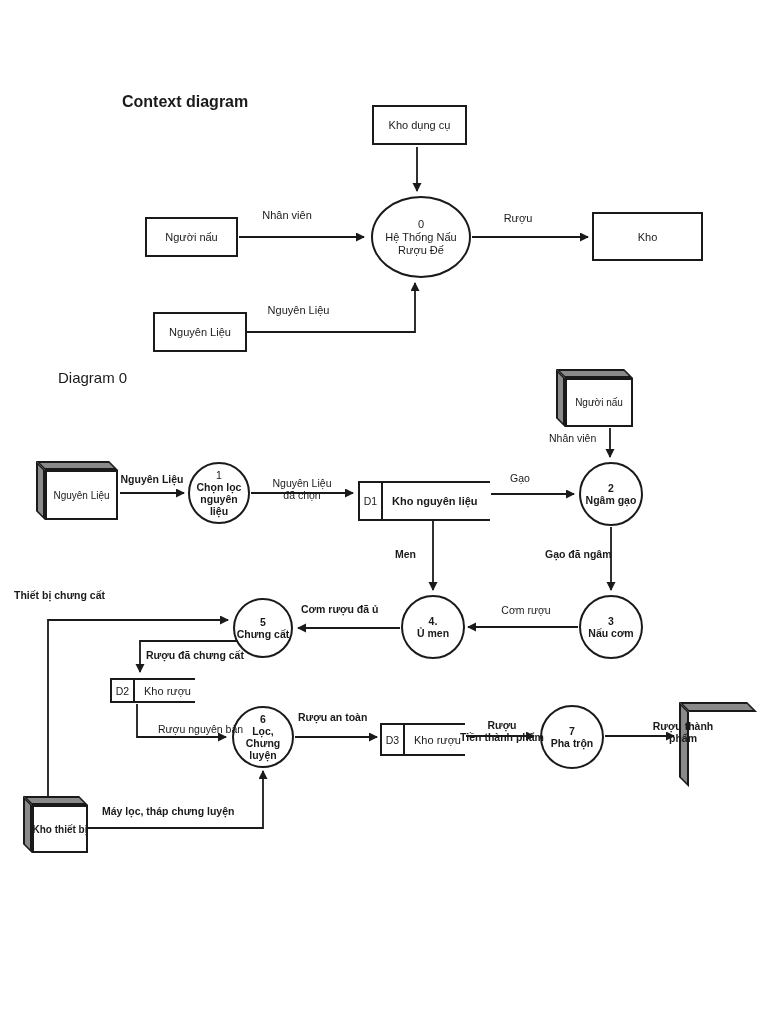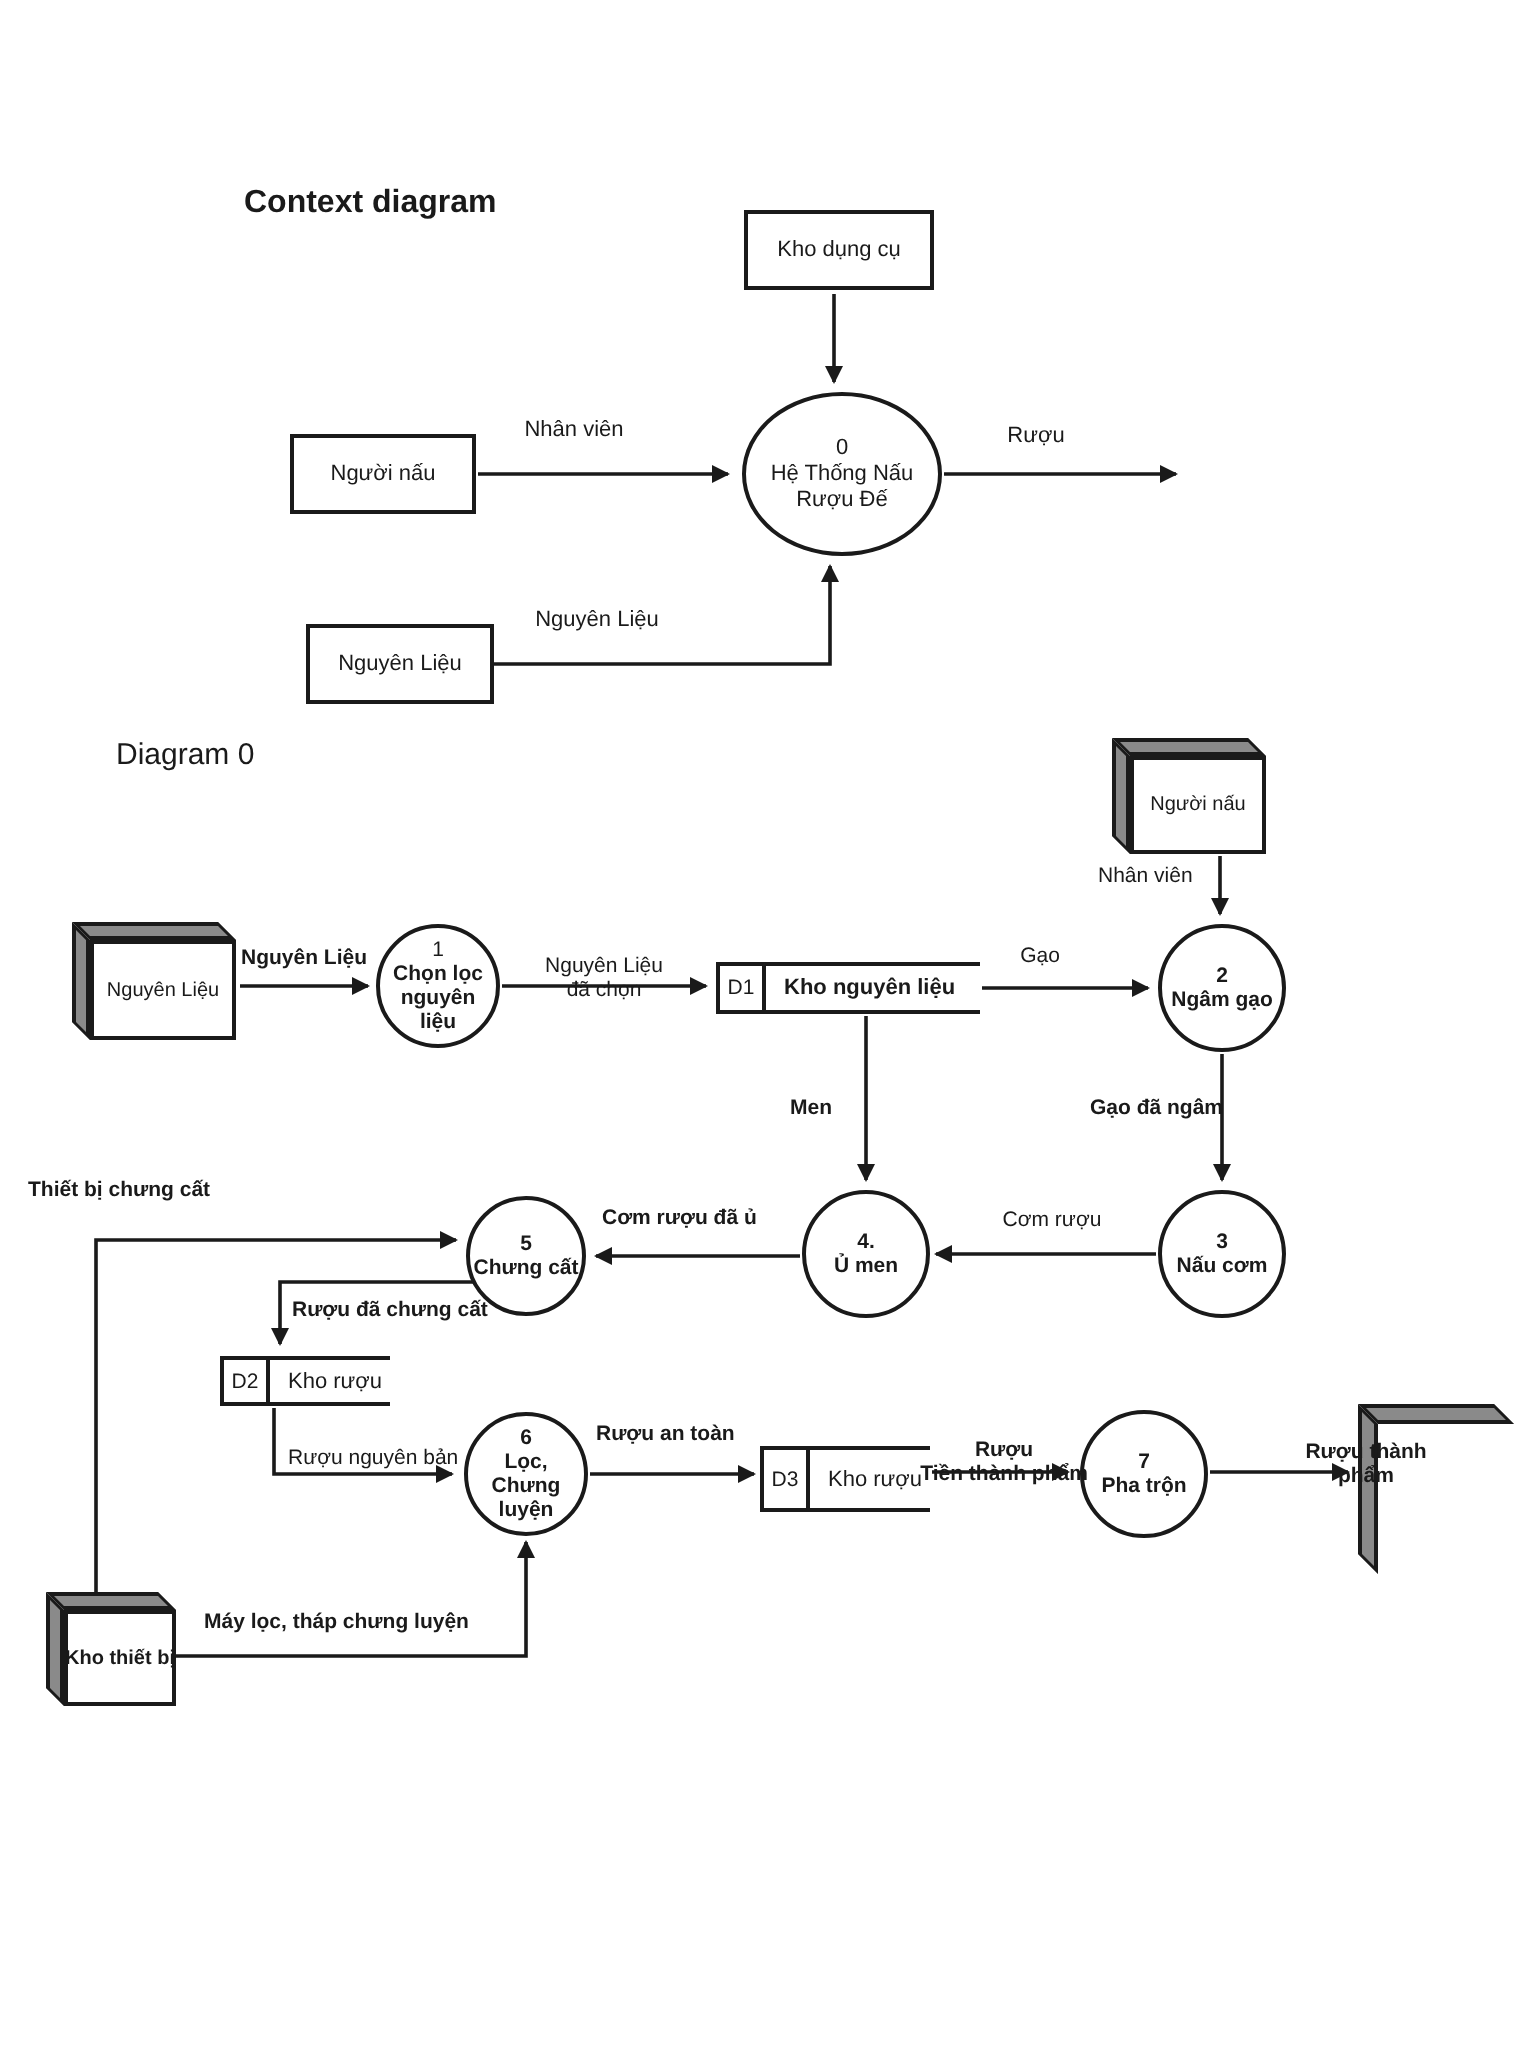--- a/index.html
+++ b/index.html
@@ -80,20 +80,23 @@
 
   <div class="title bold" style="left:122px;top:93px;font-size:16px;">Context diagram</div>
   <div class="title" style="left:58px;top:369px;">Diagram 0</div>
 
   <div class="entity" style="left:372px;top:105px;width:95px;height:40px;">
     <span>Kho dụng cụ</span>
   </div>
   <div class="entity" style="left:145px;top:217px;width:93px;height:40px;">
     <span>Người nấu</span>
   </div>
+  <div class="entity" style="left:592px;top:212px;width:111px;height:49px;">
+    <span>Kho</span>
+  </div>
   <div class="entity" style="left:153px;top:312px;width:94px;height:40px;">
     <span>Nguyên Liệu</span>
   </div>
 
   <div class="process process0" style="left:371px;top:196px;width:100px;height:82px;">
     <div>0</div>
     <div>Hệ Thống Nấu</div>
     <div>Rượu Đế</div>
   </div>
 
@@ -146,21 +149,21 @@
   <div class="process" style="left:232px;top:706px;width:62px;height:62px;">
     <div class="bold">6</div>
     <div class="bold">Lọc,</div>
     <div class="bold">Chưng luyện</div>
   </div>
   <div class="process" style="left:540px;top:705px;width:64px;height:64px;">
     <div class="bold">7</div>
     <div class="bold">Pha trộn</div>
   </div>
 
-  <div class="ds" style="left:358px;top:481px;width:132px;height:26px;">
+  <div class="ds" style="left:358px;top:481px;width:132px;height:40px;">
     <span class="dsid">D1</span>
     <span class="dsname bold">Kho nguyên liệu</span>
   </div>
   <div class="ds" style="left:110px;top:678px;width:85px;height:25px;">
     <span class="dsid">D2</span>
     <span class="dsname">Kho rượu</span>
   </div>
   <div class="ds" style="left:380px;top:723px;width:85px;height:33px;">
     <span class="dsid">D3</span>
     <span class="dsname">Kho rượu</span>
@@ -172,21 +175,21 @@
     <div>đã chọn</div>
   </div>
   <div class="flabel" style="left:549px;top:432px;">Nhân viên</div>
   <div class="flabel center" style="left:500px;top:472px;width:40px;">Gạo</div>
   <div class="flabel bold" style="left:545px;top:548px;">Gạo đã ngâm</div>
   <div class="flabel bold" style="left:395px;top:548px;">Men</div>
   <div class="flabel center" style="left:495px;top:604px;width:62px;">Cơm rượu</div>
   <div class="flabel bold" style="left:301px;top:603px;">Cơm rượu đã ủ</div>
   <div class="flabel bold" style="left:14px;top:589px;">Thiết bị chưng cất</div>
   <div class="flabel bold" style="left:146px;top:649px;">Rượu đã chưng cất</div>
-  <div class="flabel" style="left:144px;top:723px;text-align:center;">Rượu  nguyên bản</div>
+  <div class="flabel" style="left:158px;top:723px;text-align:center;">Rượu  nguyên bản</div>
   <div class="flabel bold" style="left:298px;top:711px;">Rượu an toàn</div>
   <div class="flabel bold center" style="left:458px;top:719px;width:88px;">
     <div>Rượu</div>
     <div>Tiền thành phẩm</div>
   </div>
   <div class="flabel bold center" style="left:610px;top:720px;width:66px;margin-left:40px;">
     <div>Rượu thành</div>
     <div>phẩm</div>
   </div>
   <div class="flabel bold" style="left:102px;top:805px;">Máy lọc, tháp chưng luyện</div>

